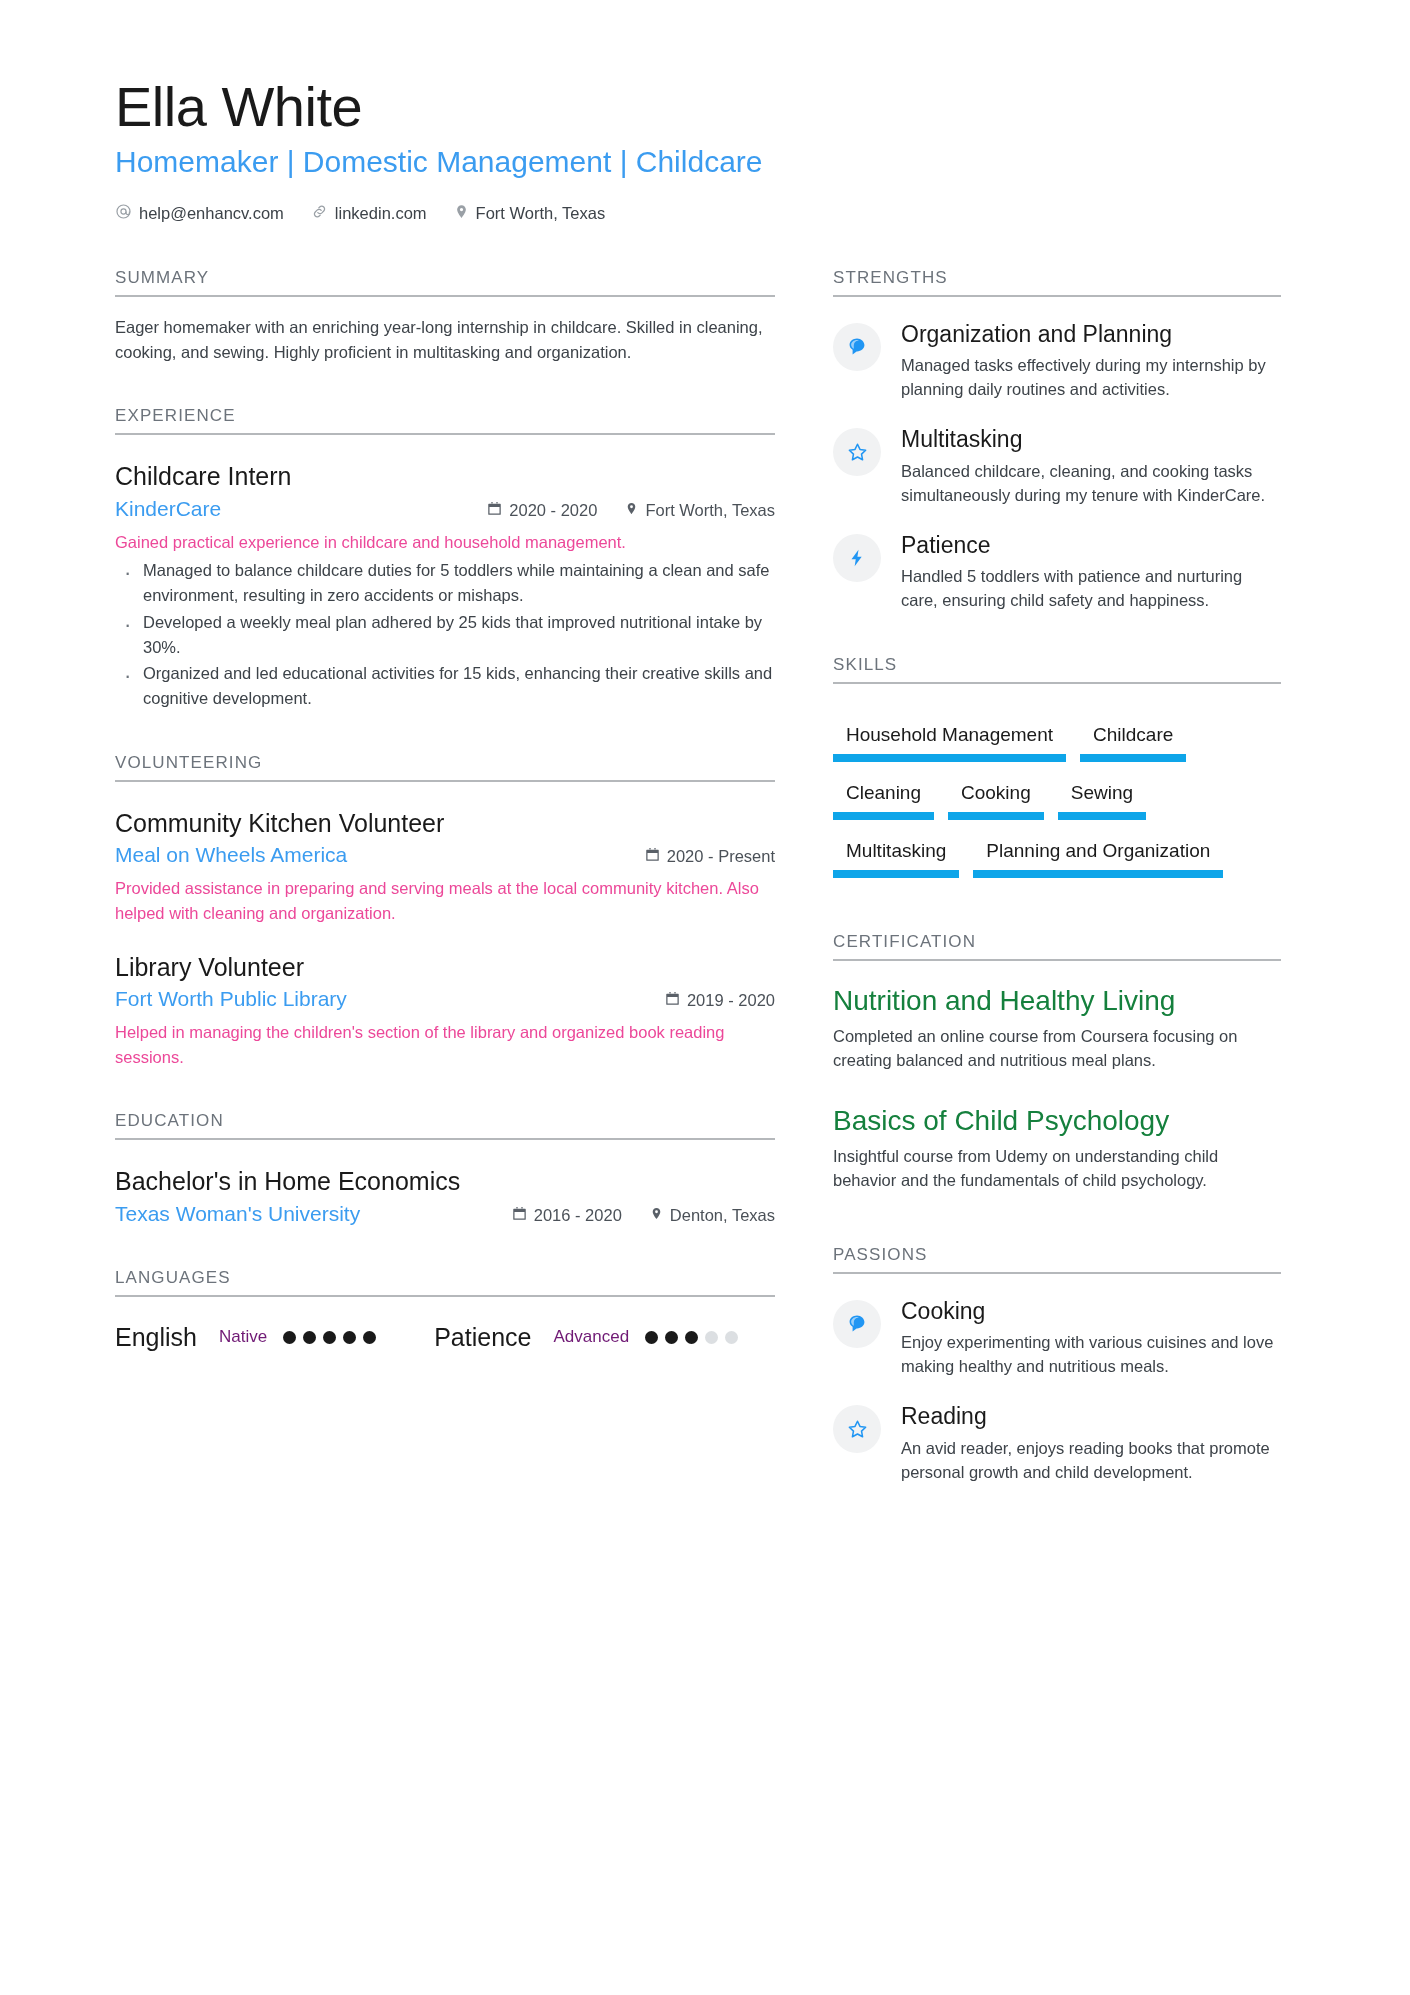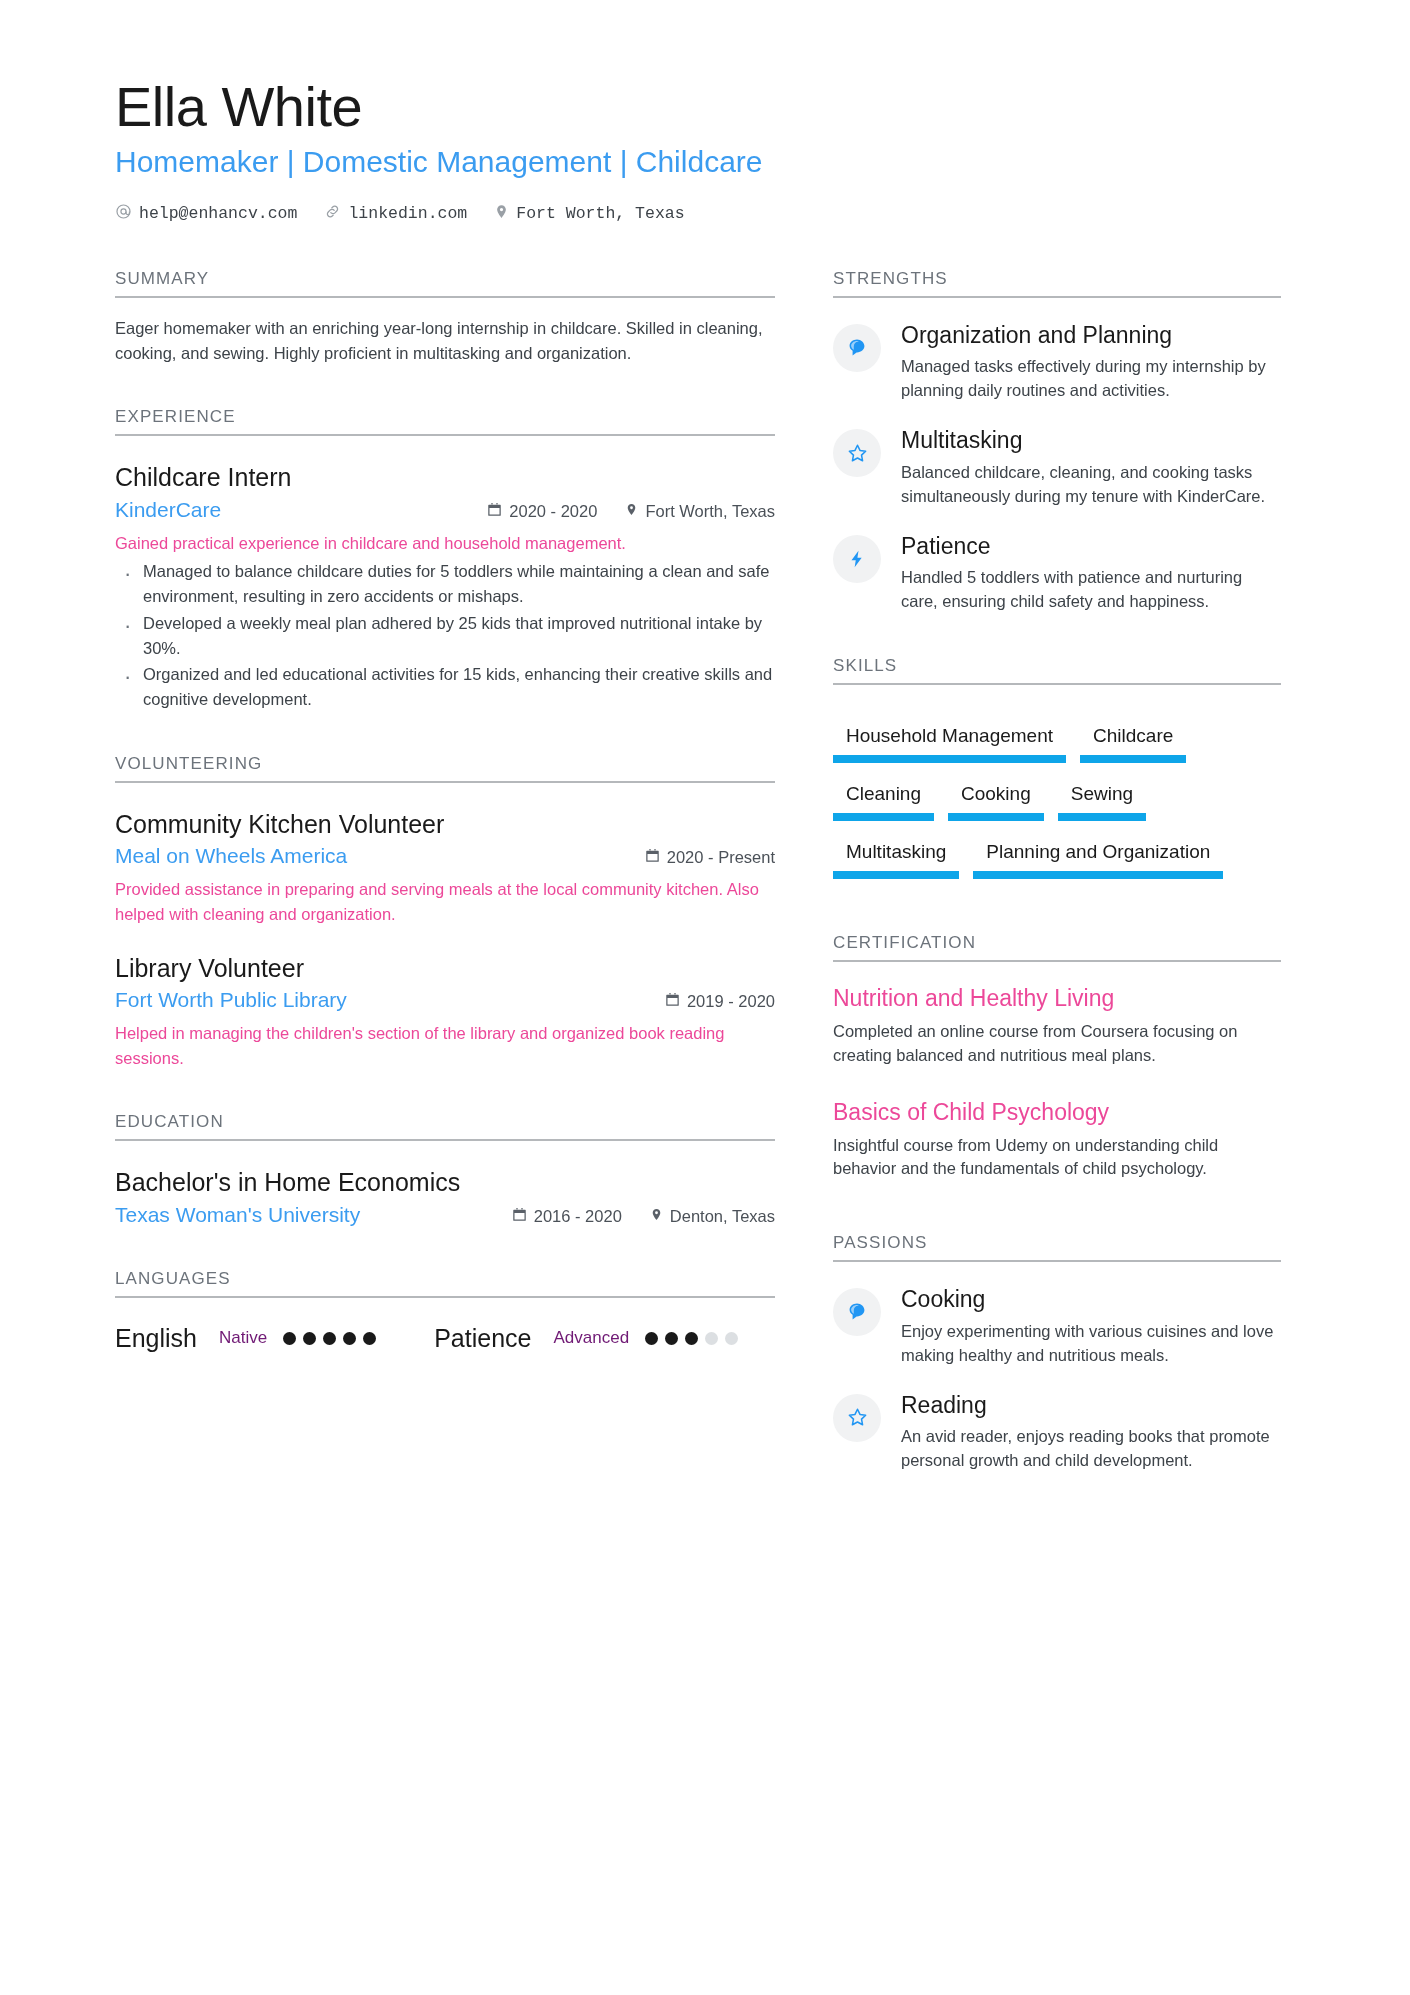--- a/index.html
+++ b/index.html
@@ -15,21 +15,21 @@
   .name {
     font-size:56px; font-weight:400; letter-spacing:-0.5px;
     color:#1a1a1a; line-height:1.15;
   }
   .headline {
     font-size:30px; font-weight:400; color:#3b9cf0;
     margin-top:4px; line-height:1.25;
   }
   .contact {
     display:flex; gap:27px;
-    margin-top:22px; font-size:16.5px; color:#3d4349;font-family:Liberation Mono, monospace;
+    margin-top:22px; font-size:16.5px; color:#3d4349;
   }
   .contact .item { display:flex; align-items:center; gap:7px; }
   .contact svg { flex:none; }
 
   
   .cols { display:flex; gap:58px; margin-top:44px; }
   .col-left { width:660px; flex:none; }
   .col-right { width:448px; flex:none; }
 
   
@@ -91,21 +91,21 @@
 
   
   .skills { display:flex; flex-wrap:wrap; gap:0 14px; margin-top:20px; }
   .skill {
     font-size:19px; color:#1a1a1a; padding:6px 13px 8px 13px;
     border-bottom:8px solid #0ea5e9; margin-top:14px;
   }
 
   
   .cert { margin-top:22px; }
-  .cert-title { font-size:23px; color:#ec4899; line-height:1.25; }
+  .cert-title { font-size:28px; color:#15803d; line-height:1.25; }
   .cert-desc { font-size:16.5px; line-height:1.45; color:#3d4349; margin-top:7px; }
 </style>
 </head>
 <body>
 
 <div class="page">
 
   <div>
     <div class="name">Ella White</div>
     <div class="headline">Homemaker | Domestic Management | Childcare</div>

